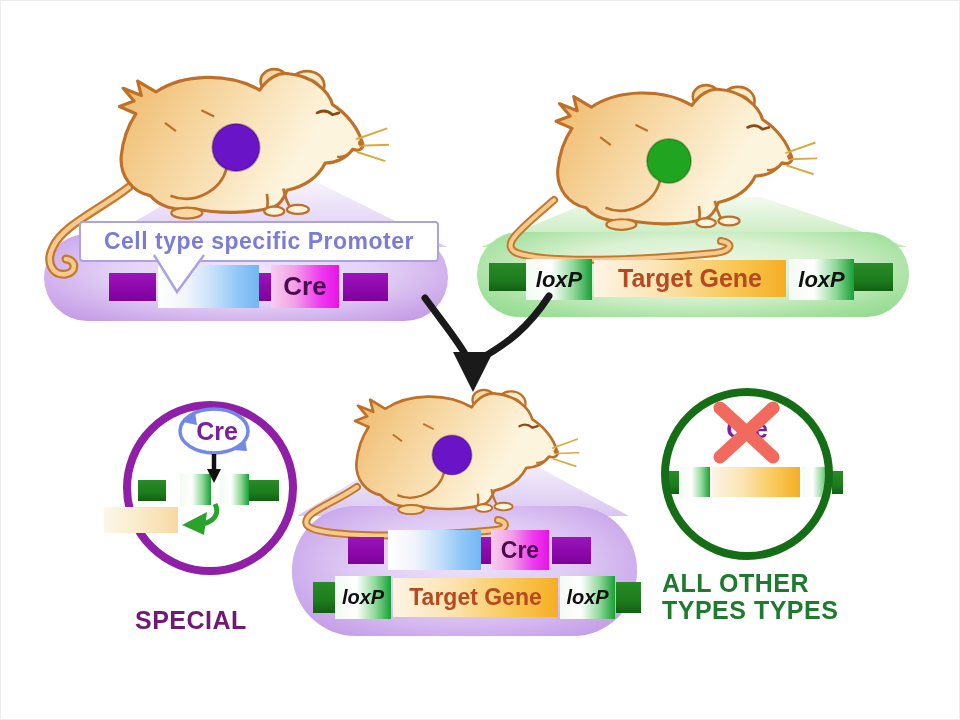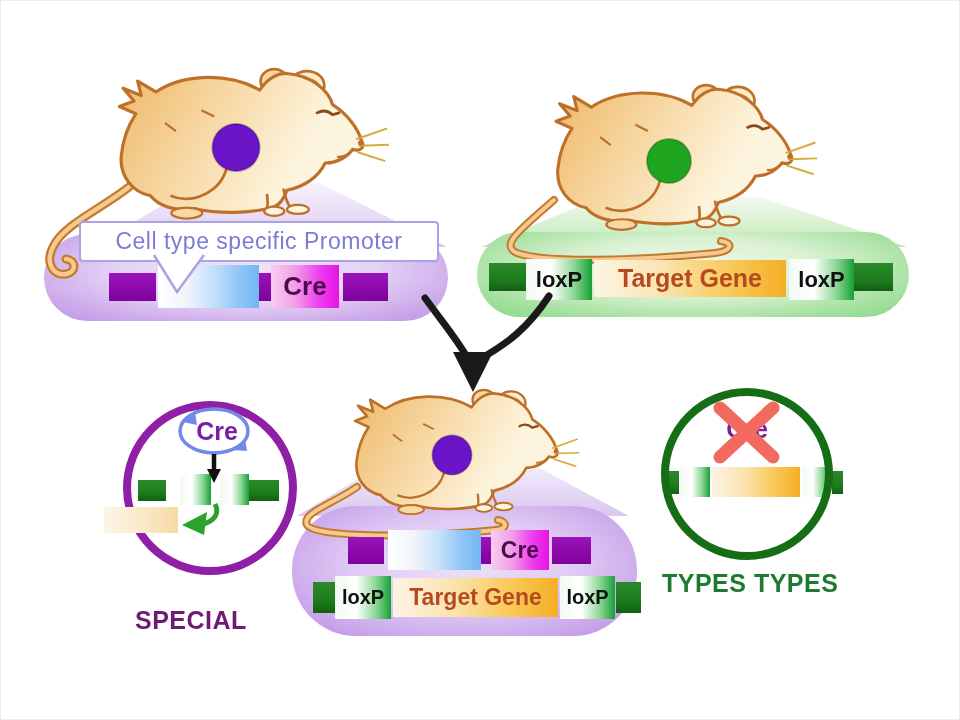--- a/index.html
+++ b/index.html
@@ -23,28 +23,28 @@
     background:radial-gradient(ellipse at 50% 45%,#ece1f9 0%,#dfcaf4 45%,#c7a2e9 82%,#bb90e2 100%);}
 
   .block{position:absolute;z-index:5;display:flex;align-items:center;justify-content:center;
     font-weight:bold;box-sizing:border-box;}
   .purple-block{background:linear-gradient(180deg,#9a16ba 0%,#8d08ab 55%,#7c0399 100%);}
   .green-block{background:linear-gradient(180deg,#2a8a2a 0%,#1d7d1d 60%,#135f13 100%);}
   .promoter-box{background:linear-gradient(90deg,#ffffff 0%,#f2f4fc 28%,#c4e0fa 55%,#8fc6f6 80%,#74b6f2 100%);}
   .cre-box{background:linear-gradient(90deg,#f8cdf0 0%,#f2a0e6 35%,#ee3cee 72%,#e614e6 100%);
     color:#4c0a50;}
   .loxp-box{background:linear-gradient(90deg,#f3faf3 0%,#ffffff 38%,#8fd898 72%,#17a035 100%);
-    color:#101010;}
+    color:#101010;font-style:italic;}
   .tg-box{background:linear-gradient(90deg,#fdf4e4 0%,#fbe4b2 35%,#f9ca5c 70%,#f5ae24 100%);
     color:#b5491f;}
 
   .bubble{position:absolute;z-index:5;left:78px;top:220px;width:356px;height:37px;
     background:#ffffff;border:2px solid #aaa2e2;border-radius:4px;
     display:flex;align-items:center;justify-content:center;
-    color:#7b7bd8;font-weight:normal;font-size:23px;letter-spacing:0.5px;}
+    color:#7b7bd8;font-weight:bold;font-size:23px;letter-spacing:0.5px;}
 
   .circle-label{position:absolute;z-index:5;font-weight:bold;font-size:25px;line-height:27px;letter-spacing:0.5px;}
   .special-label{left:134px;top:566px;color:#701a75;margin-top:40px;}
   .other-label{left:661px;top:569px;color:#1e7a2e;}
 
   .cre-free{position:absolute;z-index:5;width:70px;height:28px;display:flex;align-items:center;
     justify-content:center;font-weight:bold;font-size:25px;color:#7a1fa0;}
 
   .tan-bar{position:absolute;z-index:7;left:103px;top:506px;width:74px;height:26px;
     background:linear-gradient(90deg,#fcf6ea 0%,#faeccb 45%,#f6d9a4 100%);}
@@ -172,20 +172,21 @@
     <div>SPECIAL</div>
   </div>
 
   <div class="cre-free" style="left:711px;top:414px;">Cre</div>
   <div class="block green-block" style="left:667px;top:470px;width:11px;height:23px;"></div>
   <div class="block loxp-box" style="left:679px;top:466px;width:30px;height:30px;"></div>
   <div class="block tg-box" style="left:711px;top:466px;width:88px;height:30px;"></div>
   <div class="block loxp-box" style="left:801px;top:466px;width:28px;height:30px;"></div>
   <div class="block green-block" style="left:831px;top:470px;width:11px;height:23px;"></div>
   <div class="circle-label other-label">
+    <div>ALL OTHER</div>
     <div>TYPES TYPES</div>
   </div>
 
   <svg class="layer toplay">
 
     <polygon points="153,254 203,254 176,291" fill="#ffffff"></polygon>
     <path d="M153,254 L176,291 L203,254" stroke="#aaa2e2" stroke-width="2.5" fill="none"></path>
 
     <g>
       <path d="M424,297 C446,327 458,341 467,358" stroke="#1a1a1a" stroke-width="7" fill="none" stroke-linecap="round"></path>

